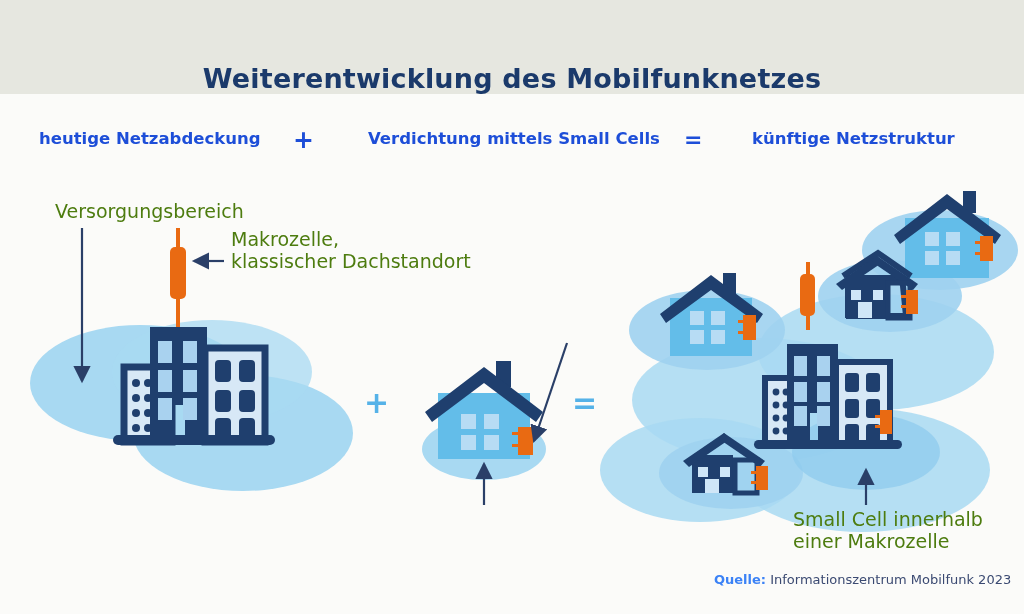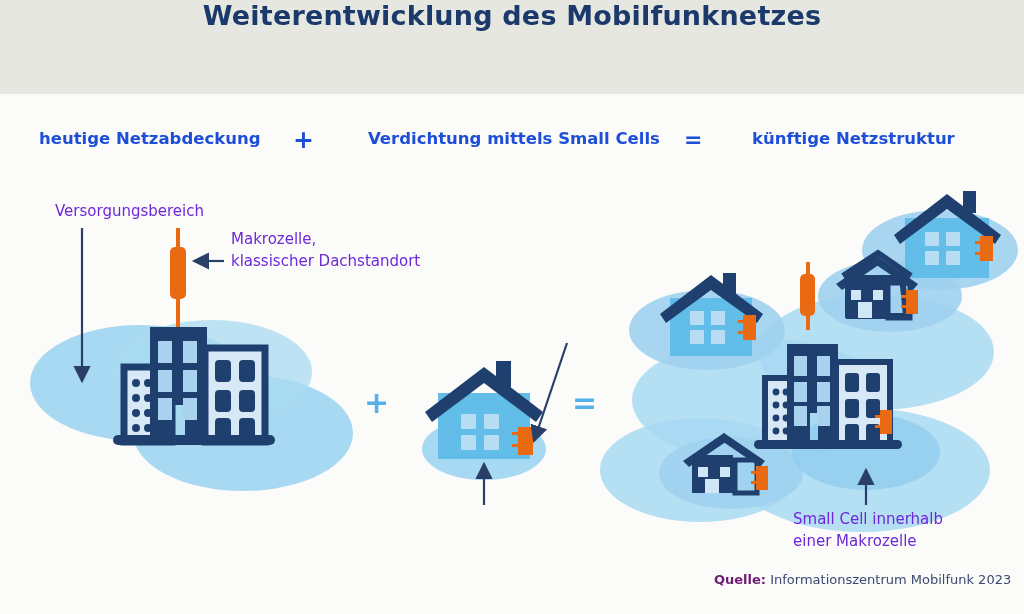--- a/index.html
+++ b/index.html
@@ -21,21 +21,21 @@
     background: #fbfbf9;
   }
   
   .title-band {
     position: absolute;
     left: 0; top: 0;
     width: 1024px;
     height: 94px;
     background: #e6e7e0;
     display: flex;
-    align-items: flex-start;
+    align-items: flex-end;
     justify-content: center;
   }
   .title-text {
     color: #1b3a6b;
     font-size: 27px;
     font-weight: bold;
     letter-spacing: 0.2px;
     font-family: "DejaVu Sans", "Liberation Sans", sans-serif;
   }
   
@@ -49,40 +49,40 @@
   }
   .head-1 { left: 39px;  top: 129px; }
   .head-op-plus { left: 293px; top: 125px; font-size: 25px; font-weight: bold; }
   .head-2 { left: 368px; top: 129px; }
   .head-op-eq { left: 684px; top: 127px; font-size: 22px; font-weight: bold; }
   .head-3 { left: 752px; top: 129px; text-align: center; }
 
   
   .anno {
     position: absolute;
-    color: #6d28d9;
-    font-size: 15px;
+    color: #4d7c0f;
+    font-size: 19px;
     line-height: 22px;
     white-space: pre-line;
     font-family: "DejaVu Sans", "Liberation Sans", sans-serif;
   }
   .anno-versorgung   { left: 55px;  top: 200px; }
   .anno-makro        { left: 231px; top: 228px; }
   .anno-smalltech    { left: 452px; top: 321px; }
   .anno-kapazitaet   { left: 411px; top: 508px; }
   .anno-smallcell    { left: 793px; top: 508px; }
 
   .source {
     position: absolute;
     left: 714px; top: 572px;
     font-size: 13px;
     color: #3b4a72;
     font-family: "DejaVu Sans", "Liberation Sans", sans-serif;
   }
-  .source b { color: #701a75; margin-top: 16px; }
+  .source b { color: #3b82f6; margin-top: 16px; }
 
   
   .big-op {
     position: absolute;
     color: #55b2e8;
     font-size: 30px;
     font-weight: bold;
     font-family: "DejaVu Sans", "Liberation Sans", sans-serif;
   }
   .big-plus { left: 364px; top: 385px; }

